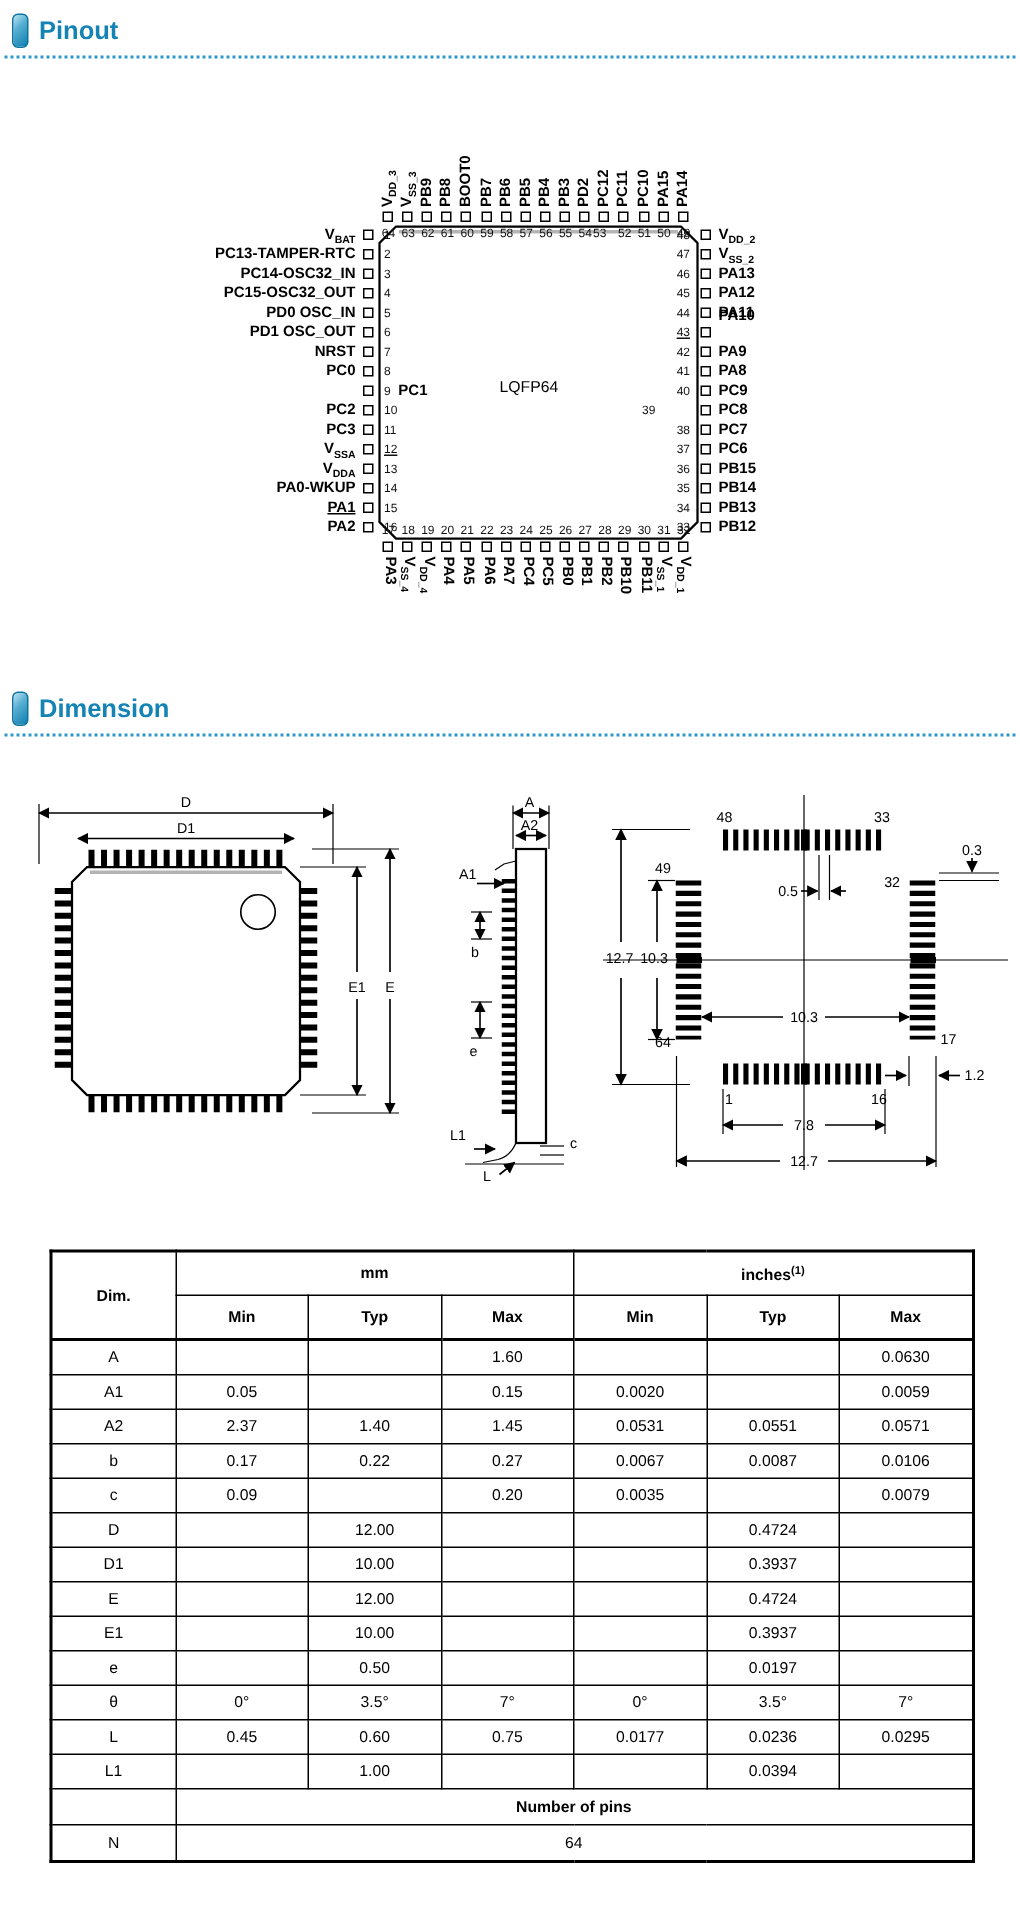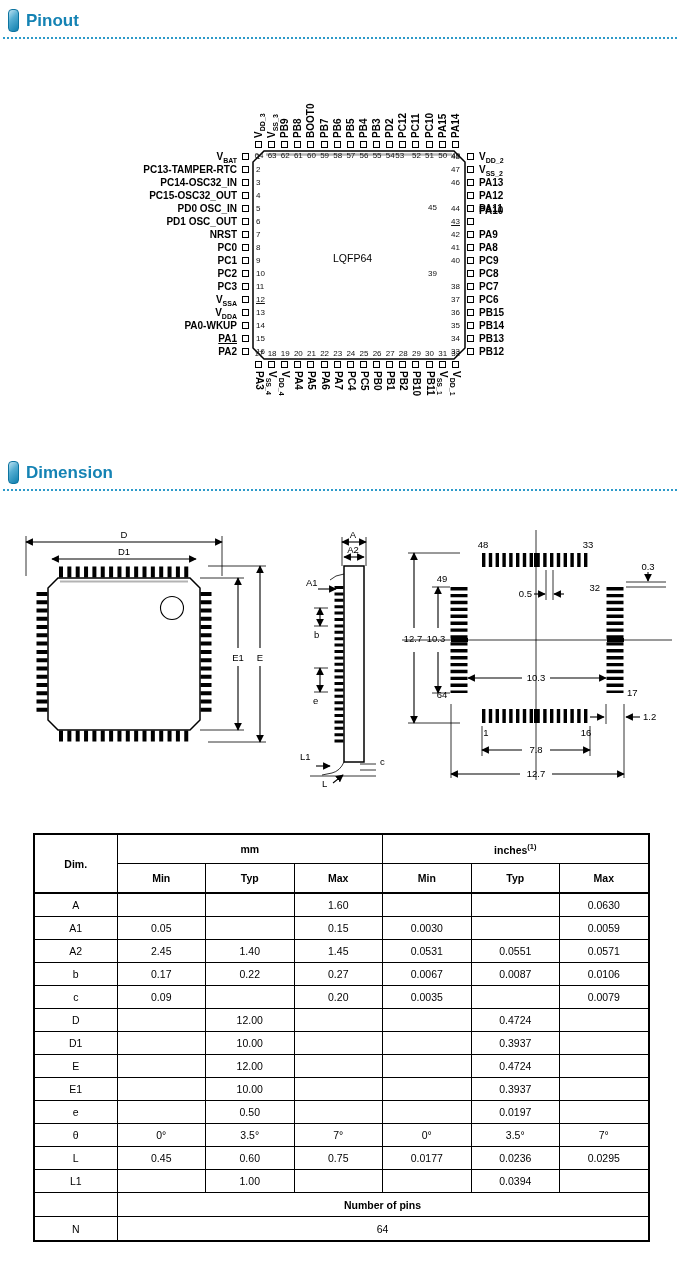--- a/index.html
+++ b/index.html
@@ -81,21 +81,21 @@
       <span class="pin-num" style="left: 256px; top: 204px;">5</span>
       <span class="plabel lleft" style="top: 216px;">PD1 OSC_OUT</span>
       <span class="pin-pad" style="left: 242px; top: 218px;"></span>
       <span class="pin-num" style="left: 256px; top: 217px;">6</span>
       <span class="plabel lleft" style="top: 229px;">NRST</span>
       <span class="pin-pad" style="left: 242px; top: 231px;"></span>
       <span class="pin-num" style="left: 256px; top: 230px;">7</span>
       <span class="plabel lleft" style="top: 242px;">PC0</span>
       <span class="pin-pad" style="left: 242px; top: 244px;"></span>
       <span class="pin-num" style="left: 256px; top: 243px;">8</span>
-      <span class="plabel lleft" style="top: 255px;">PC1</span>
+      <span class="plabel lleft" style="top: 255px; margin-left: 48px;">PC1</span>
       <span class="pin-pad" style="left: 242px; top: 257px;"></span>
       <span class="pin-num" style="left: 256px; top: 256px;">9</span>
       <span class="plabel lleft" style="top: 268px;">PC2</span>
       <span class="pin-pad" style="left: 242px; top: 270px;"></span>
       <span class="pin-num" style="left: 256px; top: 269px;">10</span>
       <span class="plabel lleft" style="top: 281px;">PC3</span>
       <span class="pin-pad" style="left: 242px; top: 283px;"></span>
       <span class="pin-num" style="left: 256px; top: 282px;">11</span>
       <span class="plabel lleft" style="top: 294px;">V<sub>SSA</sub></span>
       <span class="pin-pad" style="left: 242px; top: 296px;"></span>
@@ -114,21 +114,21 @@
       <span class="pin-num" style="left: 256px; top: 347px;">16</span>
       <span class="pin-num" style="left: 428px; width: 32px; text-align: right; top: 152px;">48</span>
       <span class="pin-pad" style="left: 467px; top: 153px;"></span>
       <span class="plabel lright" style="top: 151px;">V<sub>DD_2</sub></span>
       <span class="pin-num" style="left: 428px; width: 32px; text-align: right; top: 165px;">47</span>
       <span class="pin-pad" style="left: 467px; top: 166px;"></span>
       <span class="plabel lright" style="top: 164px;">V<sub>SS_2</sub></span>
       <span class="pin-num" style="left: 428px; width: 32px; text-align: right; top: 178px;">46</span>
       <span class="pin-pad" style="left: 467px; top: 179px;"></span>
       <span class="plabel lright" style="top: 177px;">PA13</span>
-      <span class="pin-num" style="left: 428px; width: 32px; top: 191px; margin-top: 12px;">45</span>
+      <span class="pin-num" style="left: 428px; width: 32px; text-align: right; top: 191px;">45</span>
       <span class="pin-pad" style="left: 467px; top: 192px;"></span>
       <span class="plabel lright" style="top: 190px;">PA12</span>
       <span class="pin-num" style="left: 428px; width: 32px; text-align: right; top: 204px;">44</span>
       <span class="pin-pad" style="left: 467px; top: 205px;"></span>
       <span class="plabel lright" style="top: 203px;">PA11</span>
       <span class="pin-num" style="left: 428px; width: 32px; text-align: right; top: 217px; text-decoration: underline;">43</span>
       <span class="pin-pad" style="left: 467px; top: 218px;"></span>
       <span class="plabel lright" style="top: 205px;">PA10</span>
       <span class="pin-num" style="left: 428px; width: 32px; text-align: right; top: 230px;">42</span>
       <span class="pin-pad" style="left: 467px; top: 231px;"></span>
@@ -436,27 +436,27 @@
             <td>1.60</td>
             <td></td>
             <td></td>
             <td>0.0630</td>
           </tr>
           <tr>
             <td>A1</td>
             <td>0.05</td>
             <td></td>
             <td>0.15</td>
-            <td>0.0030</td>
+            <td>0.0020</td>
             <td></td>
             <td>0.0059</td>
           </tr>
           <tr>
             <td>A2</td>
-            <td>2.45</td>
+            <td>2.37</td>
             <td>1.40</td>
             <td>1.45</td>
             <td>0.0531</td>
             <td>0.0551</td>
             <td>0.0571</td>
           </tr>
           <tr>
             <td>b</td>
             <td>0.17</td>
             <td>0.22</td>

